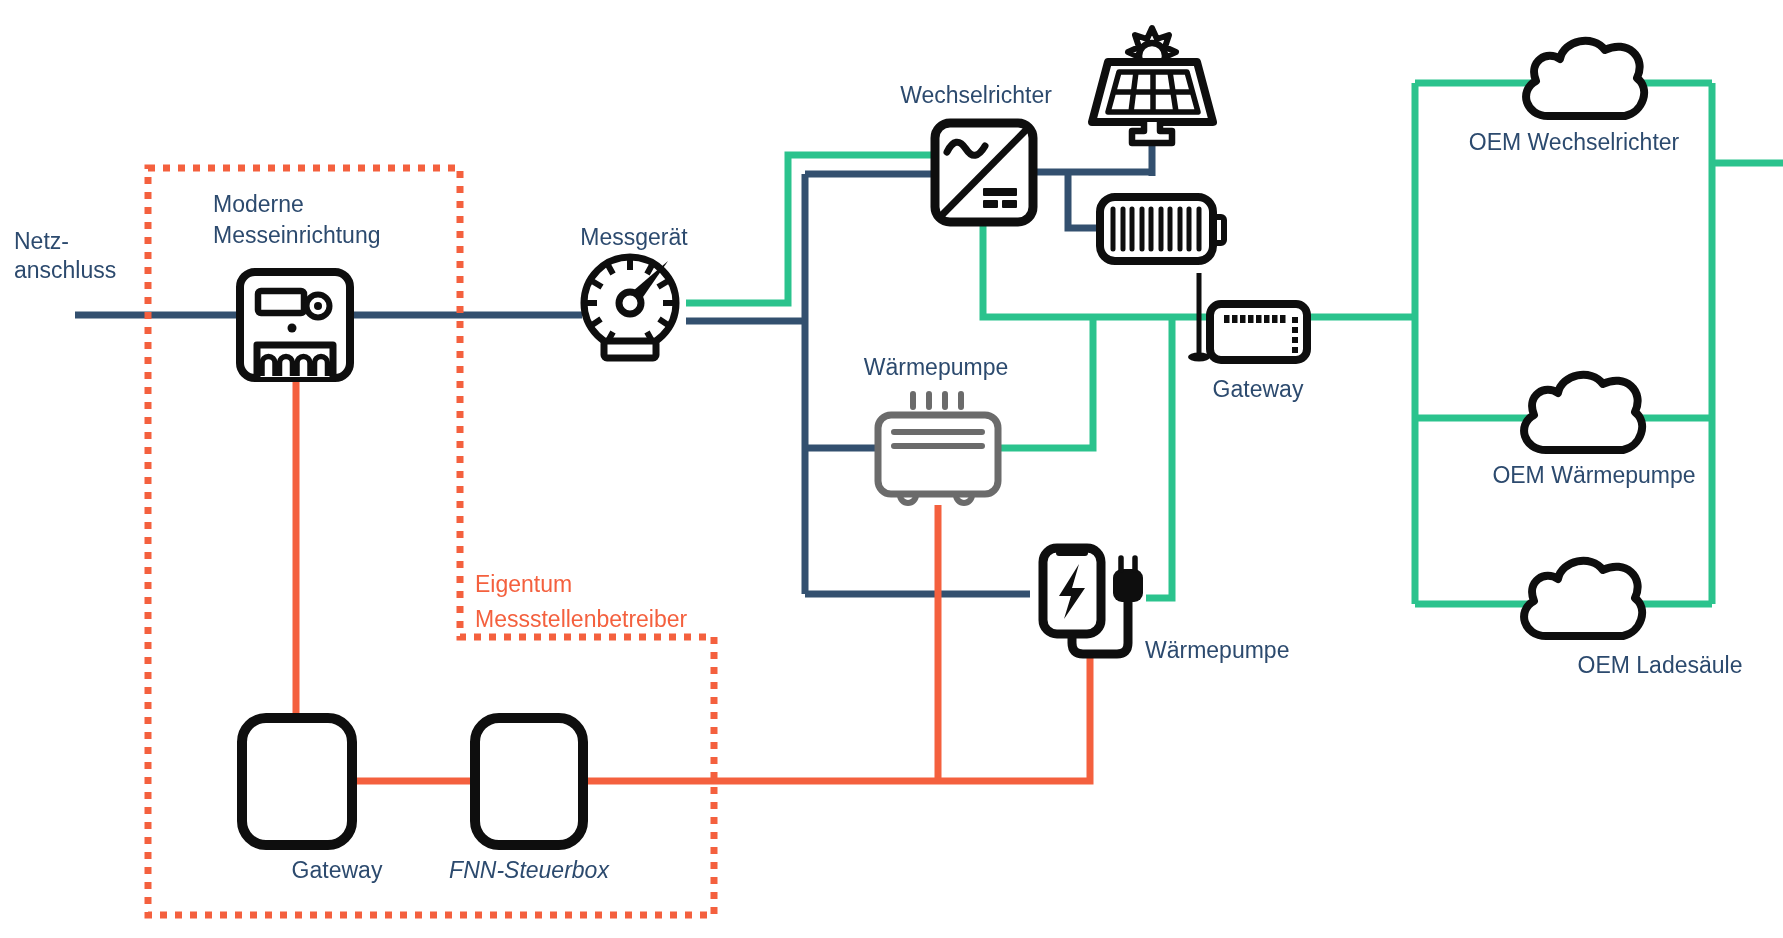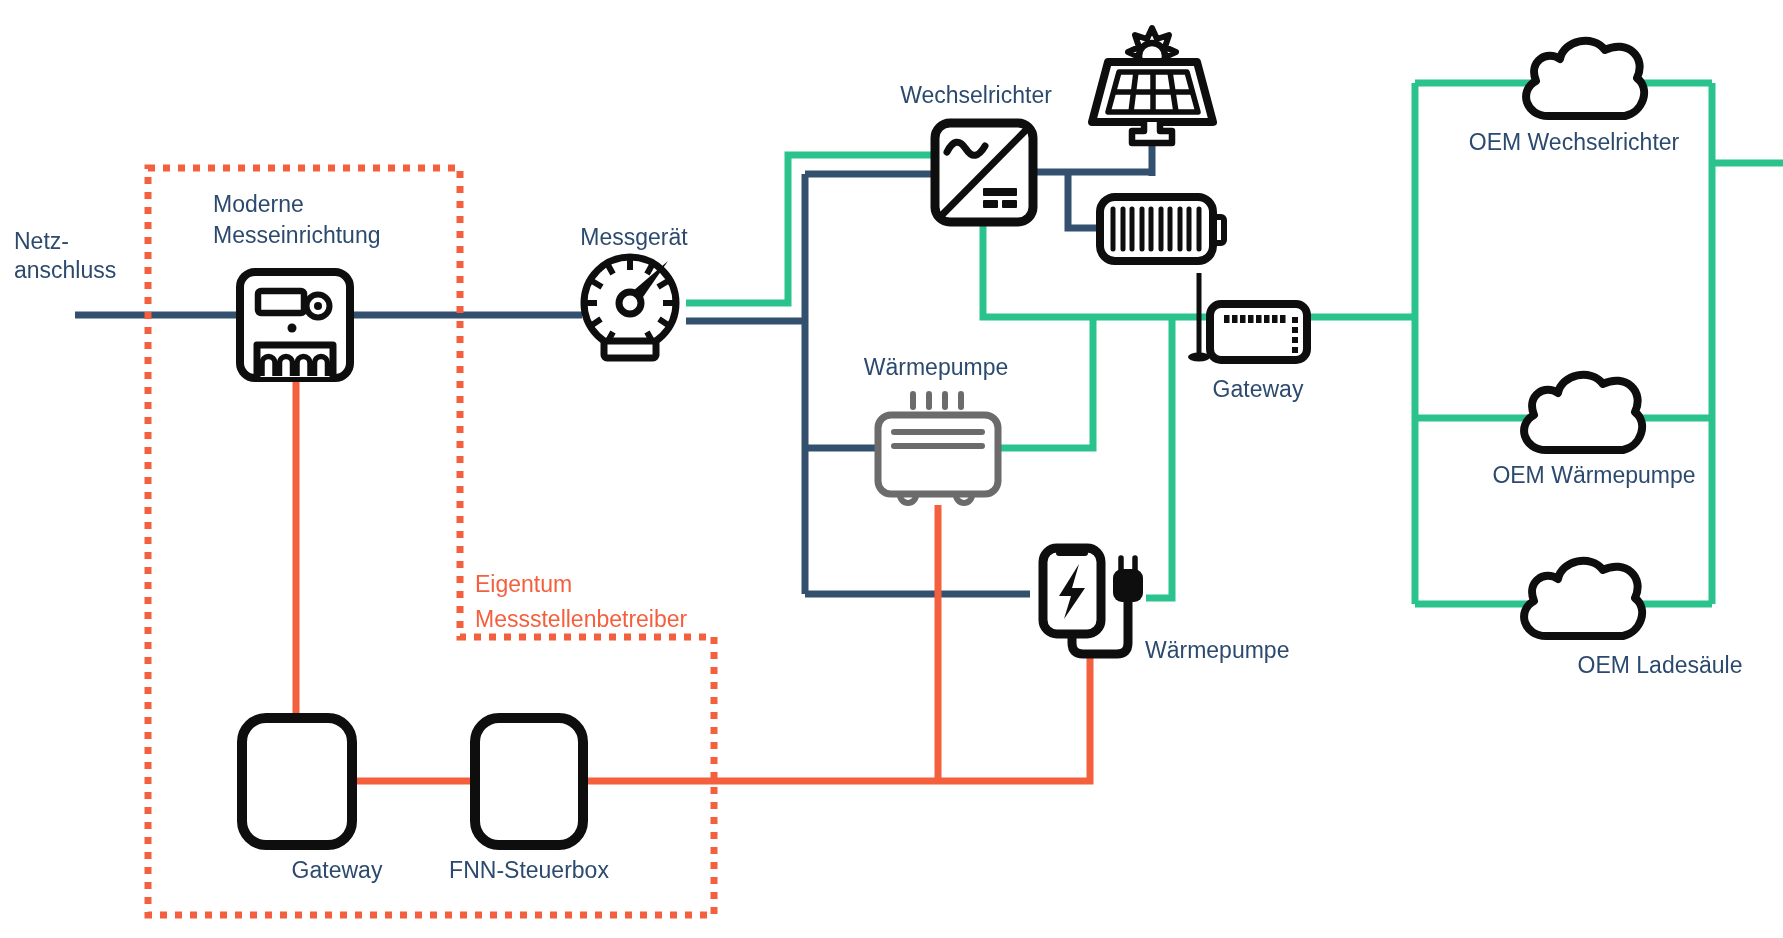--- a/index.html
+++ b/index.html
@@ -157,21 +157,21 @@
     <div>Moderne</div>
     <div>Messeinrichtung</div>
   </div>
 
   <div class="lbl center" style="left:625px;top:223px;margin-left:9px;">Messgerät</div>
   <div class="lbl center" style="left:976px;top:81px;">Wechselrichter</div>
   <div class="lbl center" style="left:936px;top:353px;">Wärmepumpe</div>
   <div class="lbl center" style="left:1258px;top:375px;">Gateway</div>
   <div class="lbl" style="left:1145px;top:636px;">Wärmepumpe</div>
   <div class="lbl center" style="left:297px;top:856px;margin-left:40px;">Gateway</div>
-  <div class="lbl center" style="left:529px;top:856px;">FNN-Steuerbox</div>
+  <div class="lbl center" style="left:529px;top:856px;font-style:italic;">FNN-Steuerbox</div>
   <div class="lbl center" style="left:1574px;top:128px;">OEM Wechselrichter</div>
   <div class="lbl center" style="left:1594px;top:461px;">OEM Wärmepumpe</div>
   <div class="lbl center" style="left:1660px;top:651px;">OEM Ladesäule</div>
 
   <div class="lbl orange" style="left:475px;top:567px;">
     <div>Eigentum</div>
     <div>Messstellenbetreiber</div>
   </div>
 
 </div>

